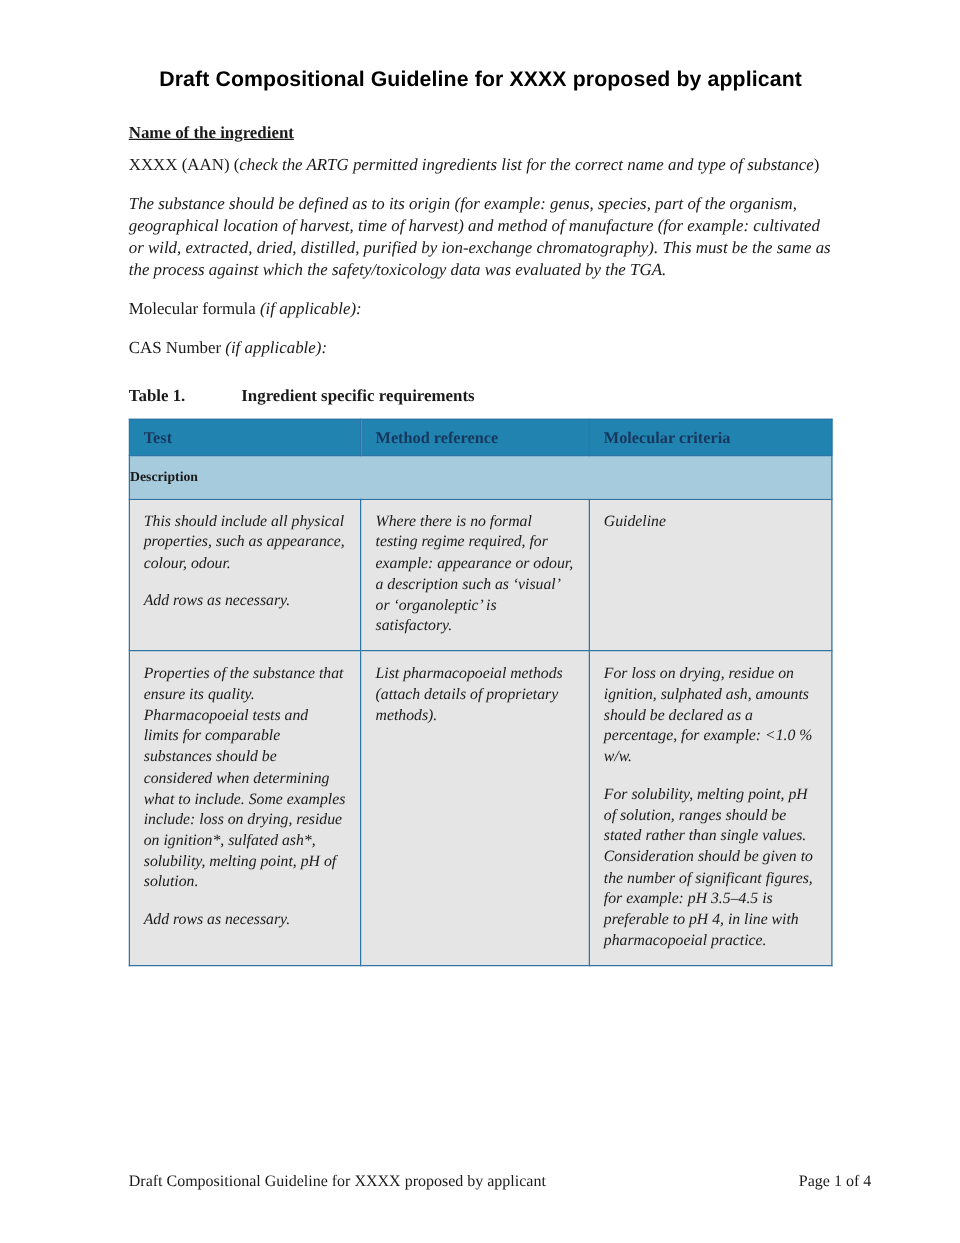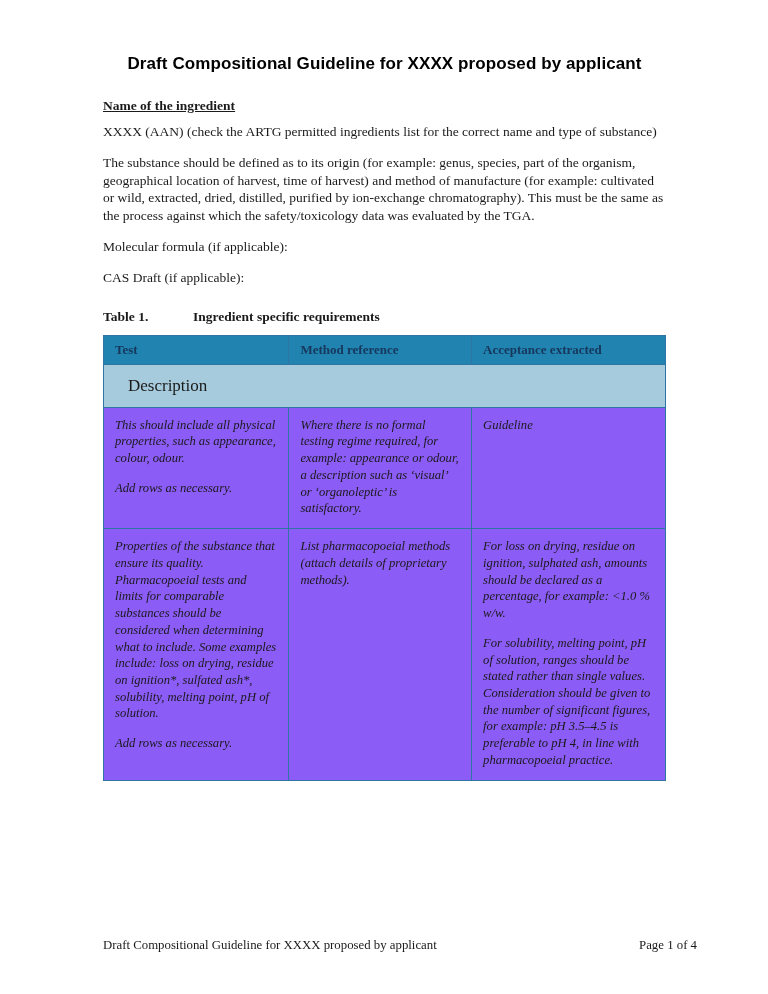--- a/index.html
+++ b/index.html
@@ -38,21 +38,21 @@
     font-weight: bold;
     margin: 20px 0 9px 0;
     color: #1a1a1a;
     text-decoration: underline;
   }
   .para {
     font-size: 13.5px;
     line-height: 1.32;
     margin: 0 0 13px 0;
   }
-  .italic { }
+  .italic { font-style: italic; }
 
   .table-caption {
     font-size: 13.5px;
     font-weight: bold;
     margin: 22px 0 10px 0;
   }
   .table-caption .caption-number { display: inline-block; width: 90px; }
 
   table.req-table {
     border-collapse: collapse;
@@ -69,26 +69,26 @@
   table.req-table thead th {
     background: #2083b0;
     color: #17375d;
     font-size: 13px;
     font-weight: bold;
     padding: 6px 11px;
   }
   tr.section-row td {
     background: #a6cbdc;
     color: #1a1a1a;
-    font-size: 17px;
-    font-weight: normal;
-    padding: 11px 24px;
+    font-size: 11px;
+    font-weight: bold;
+    padding: 11px 0;
   }
   td.body-cell {
-    background: #8b5cf6;
+    background: #e5e5e5;
     font-size: 12.6px;
   }
   td.body-cell p {
     font-style: italic;
     line-height: 1.33;
     margin: 0 0 13px 0;
   }
   td.body-cell p:last-child { margin-bottom: 2px; }
 
   .col-test { width: 33%; }
@@ -114,35 +114,35 @@
 
     <h1 class="doc-title">Draft Compositional Guideline for XXXX proposed by applicant</h1>
 
     <div class="heading">Name of the ingredient</div>
     <p class="para"><span>XXXX (AAN) (</span><span class="italic">check the ARTG permitted ingredients list for the correct name and type of substance</span><span>)</span></p>
 
     <p class="para italic">The substance should be defined as to its origin (for example: genus, species, part of the organism, geographical location of harvest, time of harvest) and method of manufacture (for example: cultivated or wild, extracted, dried, distilled, purified by ion-exchange chromatography). This must be the same as the process against which the safety/toxicology data was evaluated by the TGA.</p>
 
     <p class="para"><span>Molecular formula </span><span class="italic">(if applicable):</span></p>
 
-    <p class="para"><span>CAS Draft </span><span class="italic">(if applicable):</span></p>
+    <p class="para"><span>CAS Number </span><span class="italic">(if applicable):</span></p>
 
     <div class="table-caption"><span class="caption-number">Table 1.</span><span>Ingredient specific requirements</span></div>
 
     <table class="req-table">
       <colgroup>
         <col class="col-test">
         <col class="col-method">
         <col class="col-accept">
       </colgroup>
       <thead>
         <tr>
           <th>Test</th>
           <th>Method reference</th>
-          <th>Acceptance extracted</th>
+          <th>Molecular criteria</th>
         </tr>
       </thead>
       <tbody>
         <tr class="section-row">
           <td colspan="3">Description</td>
         </tr>
         <tr>
           <td class="body-cell">
             <p>This should include all physical properties, such as appearance, colour, odour.</p>
             <p>Add rows as necessary.</p>

